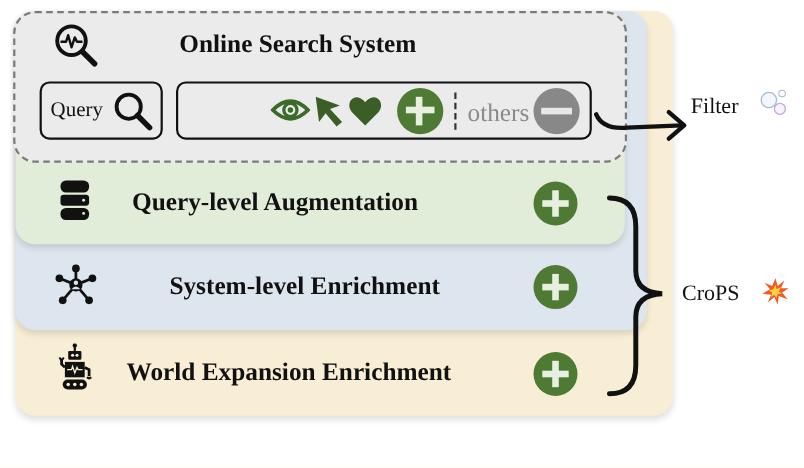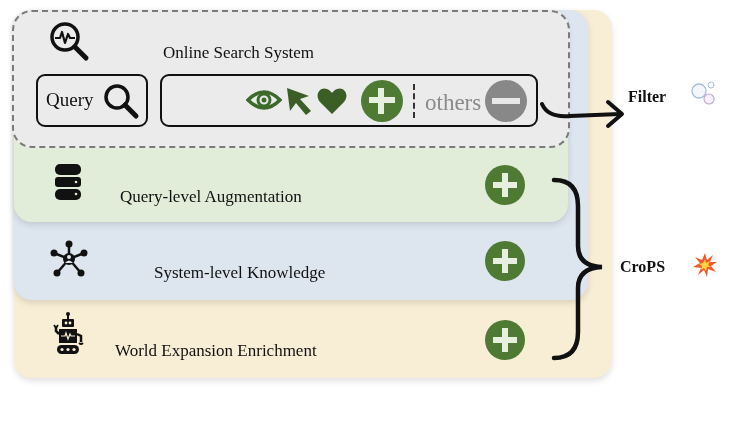--- a/index.html
+++ b/index.html
@@ -4,30 +4,30 @@
 <style>
   html, body { margin: 0; padding: 0; background: #ffffff; }
   body { width: 731px; height: 425px; position: relative; overflow: hidden;
          font-family: "Liberation Serif", serif; color: #111; }
   .panel { position: absolute; border-radius: 18px; box-shadow: 0 3px 6px rgba(0,0,0,0.12); }
   .p-yellow { left: 14px; top: 10px; width: 598px; height: 368px; background: #f8eed5; }
   .p-blue   { left: 14px; top: 10px; width: 574px; height: 290px; background: #dde5ee; }
   .p-green  { left: 14px; top: 10px; width: 554px; height: 212px; background: #e1ecd9; }
   .p-gray   { left: 12px; top: 10px; width: 554px; height: 134px; background: #ebebeb;
               border: 2px dashed #7a7a7a; border-radius: 20px; box-shadow: none; }
-  .title { position: absolute; font-weight: normal; font-size: 17px; white-space: nowrap; margin-top: 16px; }
+  .title { position: absolute; font-weight: bold; font-size: 23px; white-space: nowrap; }
   .icon { position: absolute; }
   .box { position: absolute; border: 2px solid #111; border-radius: 9px; background: #ebebeb; box-sizing: border-box; padding-left: 16px; }
   .plus { position: absolute; width: 40px; height: 40px; border-radius: 50%; background: #4f7a34; }
   .plus::before, .plus::after { content: ""; position: absolute; background: #e6efe0; }
   .plus::before { left: 8px; right: 8px; top: 17px; height: 6px; }
   .plus::after  { top: 8px; bottom: 8px; left: 17px; width: 6px; }
   .minus { position: absolute; width: 42px; height: 42px; border-radius: 50%; background: #888888; }
   .minus::before { content: ""; position: absolute; left: 7px; right: 7px; top: 18px; height: 6px; background: #e8e8e8; }
-  .label-right { position: absolute; font-weight: bold; font-size: 16px; line-height: 30px; }
+  .label-right { position: absolute; font-weight: normal; font-size: 20px; line-height: 30px; }
 </style>
 </head>
 <body>
 
 <div class="panel p-yellow"></div>
 <div class="panel p-blue"></div>
 <div class="panel p-green"></div>
 <div class="panel p-gray"></div>
 
 <svg class="icon" style="left:48px;top:20px" width="44" height="44" viewBox="0 0 44 44">
@@ -96,21 +96,21 @@
   </g>
   <circle cx="20" cy="4" r="3.5" fill="#111"></circle>
     <circle cx="5" cy="13" r="3.5" fill="#111"></circle>
   <circle cx="35" cy="13" r="3.5" fill="#111"></circle>
     <circle cx="8" cy="33" r="3.5" fill="#111"></circle>
   <circle cx="32" cy="33" r="3.5" fill="#111"></circle>
   <circle cx="20" cy="19" r="6" fill="#111"></circle>
   <circle cx="20" cy="17" r="2" fill="#dde5ee"></circle>
   <path d="M16 23 Q20 18 24 23" fill="#dde5ee"></path>
 </svg>
-<div class="title" style="left:154px;top:247px">System-level Knowledge</div>
+<div class="title" style="left:154px;top:247px">System-level Enrichment</div>
 <div class="plus" style="left:485px;top:241px"></div>
 
 <svg class="icon" style="left:52px;top:312px" width="36" height="44" viewBox="0 0 36 44">
   <line x1="16" y1="2" x2="16" y2="7" stroke="#111" stroke-width="2"></line>
   <circle cx="16" cy="2" r="2" fill="#111"></circle>
   <rect x="10" y="7" width="12" height="8" rx="1" fill="#111"></rect>
   <circle cx="14" cy="11" r="1.4" fill="#f8eed5"></circle>
     <circle cx="18" cy="11" r="1.4" fill="#f8eed5"></circle>
   <rect x="7" y="17" width="18" height="14" fill="#111"></rect>
   <path d="M9 24 L13 24 L14 21 L16 27 L18 22 L19 24 L23 24" fill="none" stroke="#f8eed5" stroke-width="1.2"></path>

